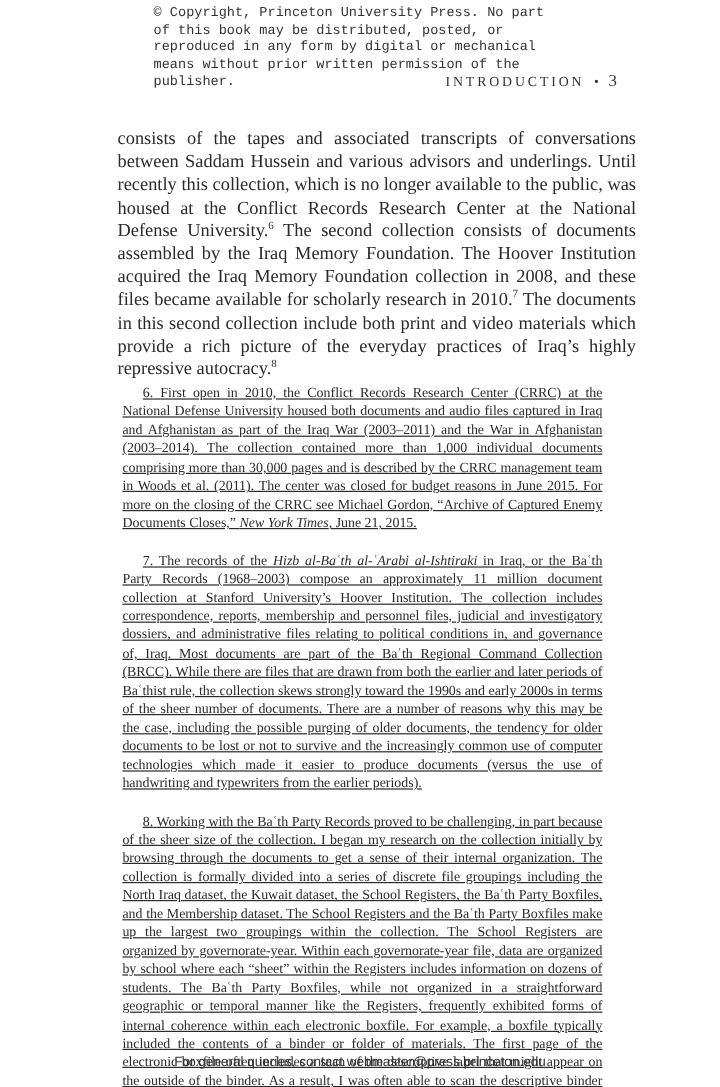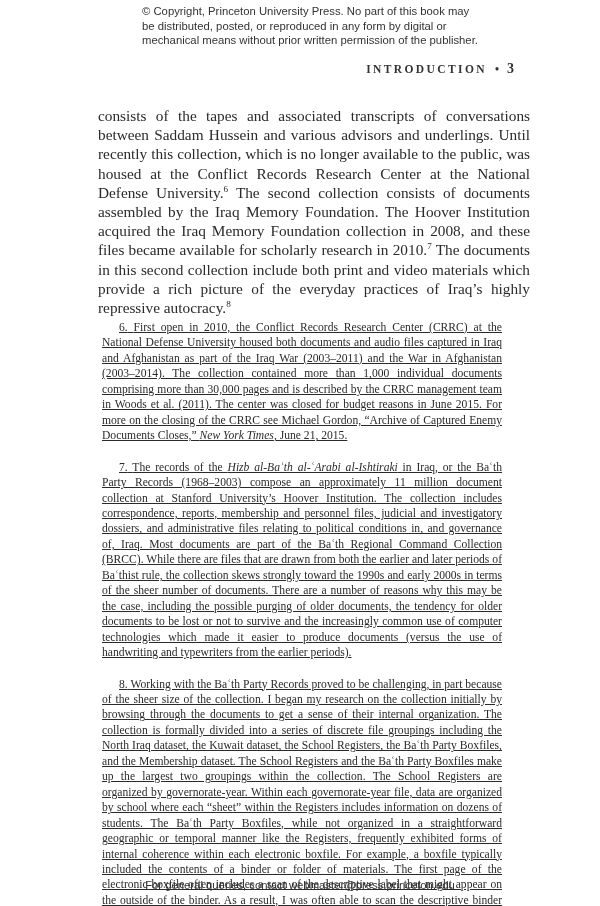--- a/index.html
+++ b/index.html
@@ -1,23 +1,23 @@
 <!DOCTYPE html>
 <html><head>
 <meta charset="utf-8">
 <style>
   html, body { margin: 0; padding: 0; background: #ffffff; }
   body { width: 600px; height: 906px; position: relative; overflow: hidden; color: #222; }
   .copyright {
-    position: absolute; left: 142px; top: 4px; width: 340px;
-    font-family: Liberation Sans, sans-serif; font-size: 11.3px; line-height: 14.6px; color: #333;
+    position: absolute; left: 128px; top: 4px; width: 340px;
+    font-family: Liberation Mono, monospace; font-size: 11.3px; line-height: 14.6px; color: #333;
   }
   .running-head {
     position: absolute; right: 86px; top: 61px;
-    font-family: "Liberation Serif", serif; font-size: 11.5px; letter-spacing: 2.4px; color: #333; font-weight: bold;
+    font-family: "Liberation Serif", serif; font-size: 11.5px; letter-spacing: 2.4px; color: #333;
   }
   .running-head .bullet { margin: 0 8px 0 8px; letter-spacing: 0; }
   .running-head .page-num { font-size: 14px; letter-spacing: 0; }
   .main-text {
     position: absolute; left: 86px; top: 94px; width: 432px;
     font-family: "Liberation Serif", serif; font-size: 15.3px; line-height: 19.2px;
     text-align: justify; color: #2a2a2a; margin: 12px;
   }
   sup { font-size: 0.6em; line-height: 0; vertical-align: super; }
   .footnotes {

